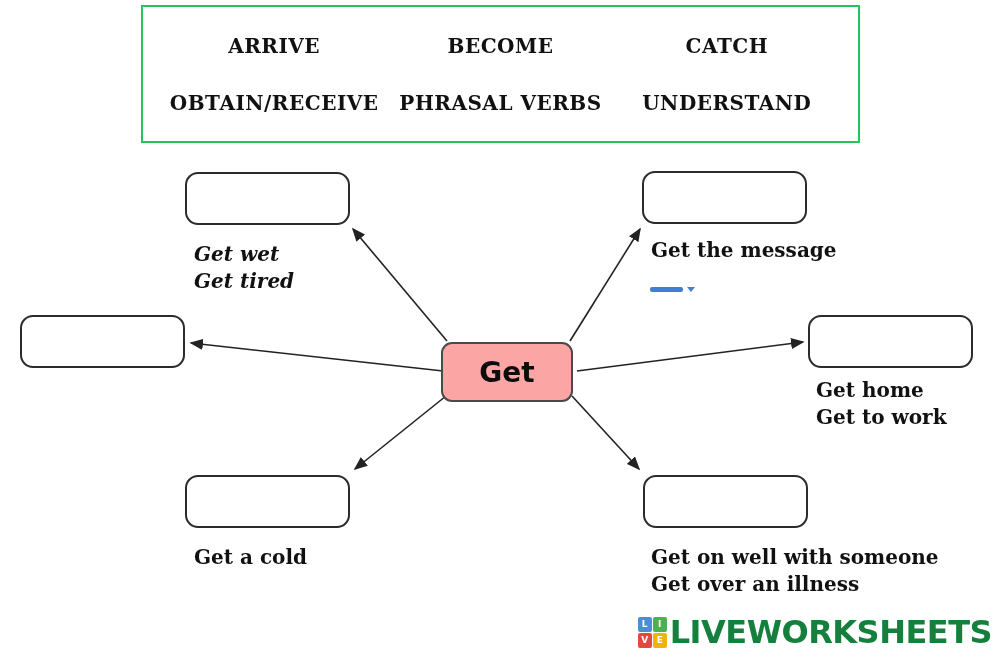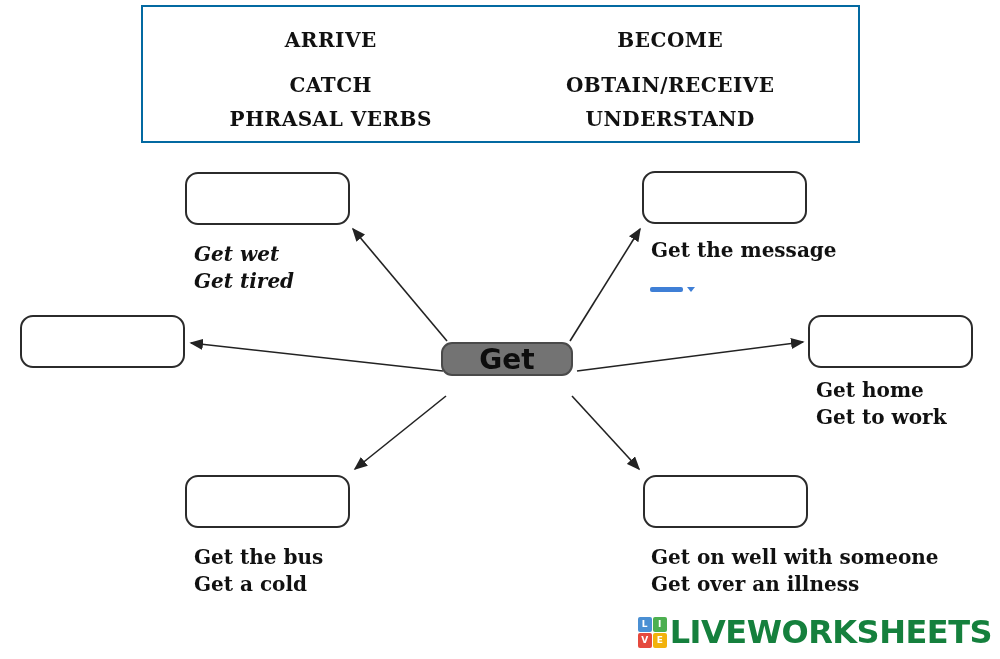--- a/index.html
+++ b/index.html
@@ -17,24 +17,24 @@
     color: #111111;
   }
 
   
   .word-bank {
     position: absolute;
     left: 141px;
     top: 5px;
     width: 719px;
     height: 138px;
-    border: 2px solid #0369a1;
+    border: 2px solid #22c55e;
     box-sizing: border-box;
     display: grid;
-    grid-template-columns: 1fr 1fr;
+    grid-template-columns: 1fr 1fr 1fr;
     grid-template-rows: 1fr 1fr;
     align-items: center;
     justify-items: center;
     padding: 10px 18px;
   }
   .word-bank-item {
     font-size: 20px;
     font-weight: 600;
     letter-spacing: 0.5px;
     white-space: nowrap;
@@ -47,25 +47,25 @@
     top: 0;
     pointer-events: none;
   }
 
   
   .center-node {
     position: absolute;
     left: 441px;
     top: 342px;
     width: 132px;
-    height: 34px;
+    height: 60px;
     border: 2.5px solid #4a4a4a;
     border-radius: 11px;
     box-sizing: border-box;
-    background: #737373;
+    background: #fca5a5;
     display: flex;
     align-items: center;
     justify-content: center;
     font-family: "DejaVu Sans", sans-serif;
     font-weight: 600;
     font-size: 28px;
     color: #0d0d0d;
   }
 
   
@@ -208,21 +208,20 @@
     <div>Get tired</div>
   </div>
   <div class="examples ex-tr">
     <div>Get the message</div>
   </div>
   <div class="examples ex-mr">
     <div>Get home</div>
     <div>Get to work</div>
   </div>
   <div class="examples ex-bl">
-    <div>Get the bus</div>
     <div>Get a cold</div>
   </div>
   <div class="examples ex-br">
     <div>Get on well with someone</div>
     <div>Get over an illness</div>
   </div>
 
   <div class="dropdown-marker">
     <div class="dropdown-bar"></div>
     <div class="dropdown-caret"></div>

